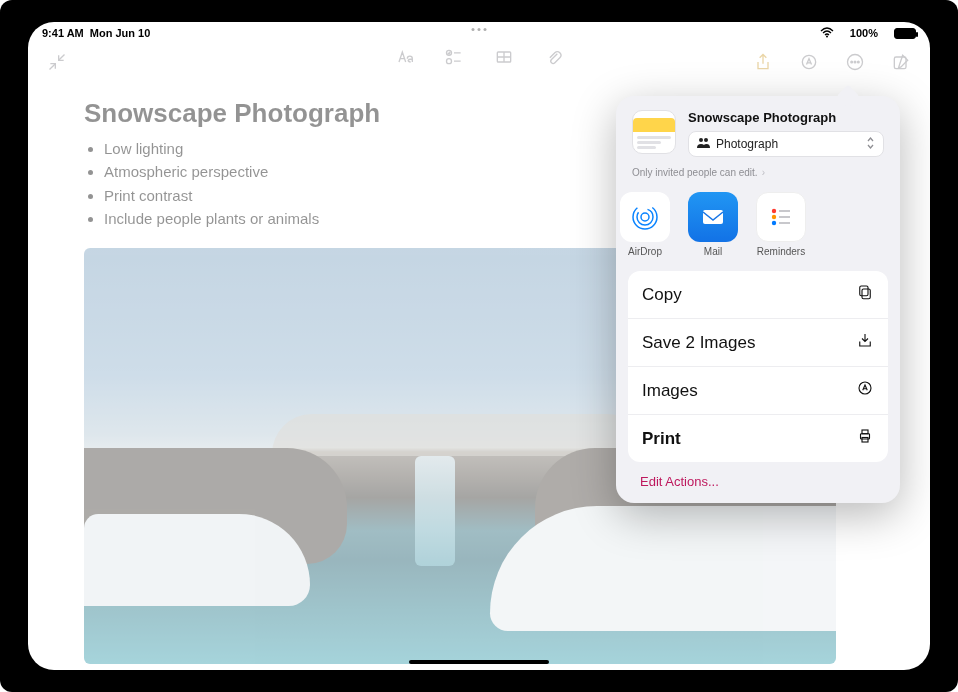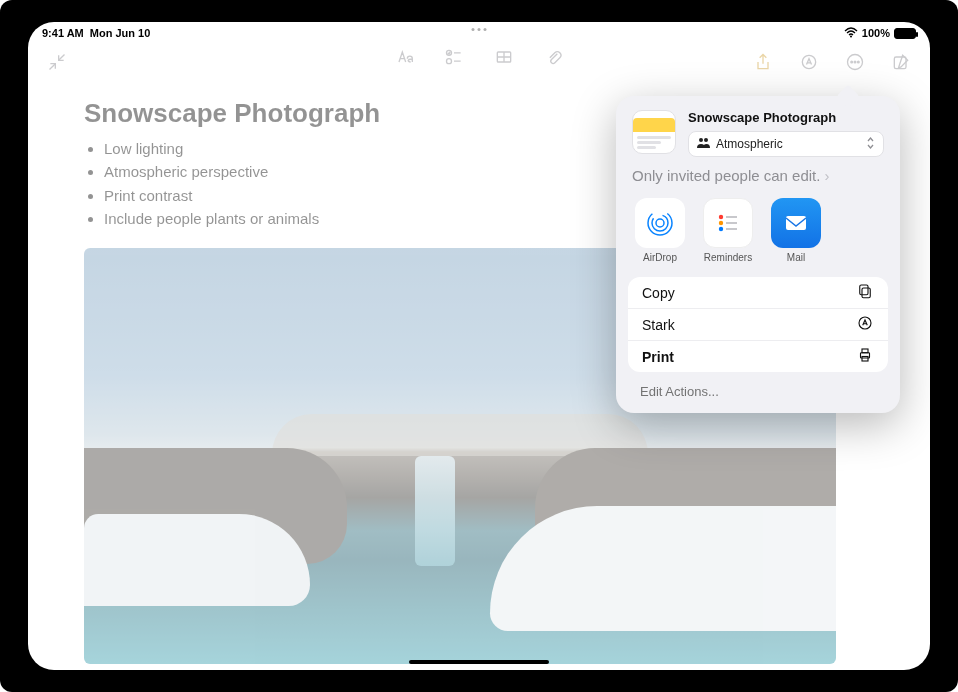--- a/index.html
+++ b/index.html
@@ -10,21 +10,21 @@
   }
   .screen {
     width: 100%; height: 100%; background: #fff; border-radius: 26px; position: relative; overflow: hidden;
   }
   
   .status-bar {
     height: 20px; display: flex; justify-content: space-between; align-items: center;
     padding: 2px 14px 0 14px; font-size: 11px; font-weight: 600; color: #000;
   }
   .status-left { display:flex; gap:6px; align-items:center;}
-  .status-right { display:flex; gap:4px; align-items:center;}
+  .status-right { display:flex; gap:16px; align-items:center;}
   .dots { position:absolute; left:50%; top:6px; transform:translateX(-50%); display:flex; gap:3px;}
   .dots span{ width:3px;height:3px;border-radius:50%;background:#b0b0b0;}
   .battery { width:22px;height:11px;border:1px solid #000;border-radius:3px;position:relative; background:#000;}
   .battery::after{content:"";position:absolute;right:-3px;top:3px;width:2px;height:5px;background:#000;border-radius:1px;}
 
   
   .toolbar {
     height: 40px; display:flex; align-items:center; gap: 30px; padding: 0 18px; color:#8e8e93;
   }
   .tb-center { display:flex; gap:28px; align-items:center; justify-content:center; position:absolute; left:50%; transform:translateX(-50%); top:24px;}
@@ -63,35 +63,35 @@
   .sh-thumb{ width:44px;height:44px;background:#fff;border-radius:10px;border:1px solid #e1e1e5;display:flex;flex-direction:column;justify-content:flex-end;padding:4px;gap:2px;}
   .sh-thumb .bar{height:3px;background:#e1e1e5;border-radius:2px;}
   .sh-thumb .top{height:14px;background:#ffd54a;border-radius:4px 4px 0 0;margin:-4px -4px 2px -4px;}
   .sh-head-right{flex:1; display:flex; flex-direction:column; gap:6px;}
   .sh-title{font-size:13px;font-weight:600;color:#111;}
   .sh-collab{
     background:#fff;border:1px solid #e1e1e5;border-radius:8px;padding:5px 8px;
     display:flex;align-items:center;gap:6px;font-size:12px;color:#222;position:relative;
   }
   .sh-collab .chev{position:absolute;right:8px;color:#8e8e93;}
-  .sh-perm{padding: 0 16px 12px 16px; font-size:15px;color:#8e8e93; display:flex;align-items:center;gap:4px;}
+  .sh-perm{padding: 0 16px 12px 16px; font-size:10px;color:#8e8e93; display:flex;align-items:center;gap:4px;}
   .sh-perm .chev{color:#c0c0c6;}
-  .app-row{display:flex;gap:10px;padding:2px 0 10px 15px;overflow:hidden;}
+  .app-row{display:flex;gap:10px;padding:2px 0 10px 0;overflow:hidden;}
   .app{width:58px;display:flex;flex-direction:column;align-items:center;gap:4px;flex-shrink:0;}
   .app .ico{width:50px;height:50px;border-radius:12px;display:flex;align-items:center;justify-content:center;}
   .app .lbl{font-size:10px;color:#555;}
   .ico-airdrop{background:#fff;}
   .ico-messages{background:linear-gradient(#4cd964,#2bbf4e);}
   .ico-mail{background:linear-gradient(#2196f3,#1272e6);}
   .ico-reminders{background:#fff;border:1px solid #eee;}
   .actions{margin:4px 12px 0 12px;background:#fff;border-radius:12px;overflow:hidden;}
-  .act{display:flex;align-items:center;justify-content:space-between;padding:5px 14px;font-size:14px;color:#111;border-bottom:1px solid #ededf0;}
+  .act{display:flex;align-items:center;justify-content:space-between;padding:12px 14px;font-size:17px;color:#111;border-bottom:1px solid #ededf0;}
   .act:last-child{border-bottom:none;font-weight:bold;}
   .act svg{width:18px;height:18px;stroke:#111;fill:none;stroke-width:1.5;}
-  .edit-actions{padding:12px 40px 2px 24px;color:#737373;font-size:13px;}
+  .edit-actions{padding:12px 40px 2px 24px;color:#be185d;font-size:13px;}
 
   .dimmed { opacity: 0.45; }
 
   .home-ind{position:absolute;bottom:6px;left:50%;transform:translateX(-50%);width:140px;height:4px;background:#000;border-radius:3px;}
 </style>
 </head>
 <body>
 
 <div class="device">
   <div class="screen">
@@ -210,21 +210,21 @@
           <div class="sh-title">Snowscape Photograph</div>
           <div class="sh-collab">
             <span>
               <svg width="13" height="11" viewBox="0 0 13 11">
                   <circle cx="4" cy="3" r="2" fill="#222"></circle>
                   <circle cx="9" cy="3" r="2" fill="#222"></circle>
                   <path d="M0 11 Q0 7 4 7 Q8 7 8 11 Z" fill="#222"></path>
                   <path d="M6 11 Q6 7 9.5 7 Q13 7 13 11 Z" fill="#222"></path>
                 </svg>
             </span>
-            <span>Atmospheric</span>
+            <span>Photograph</span>
             <span class="chev">
               <svg width="9" height="14" viewBox="0 0 9 14">
                   <path d="M2 5 L4.5 2 L7 5 M2 9 L4.5 12 L7 9" stroke="#8e8e93" fill="none" stroke-width="1.3"></path>
                 </svg>
             </span>
           </div>
         </div>
       </div>
       <div class="sh-perm">
         <span>Only invited people can edit.</span>
@@ -234,56 +234,62 @@
       <div class="app-row">
         <div class="app">
           <div class="ico ico-airdrop">
             <svg width="34" height="34" viewBox="0 0 34 34">
                 <circle cx="17" cy="17" r="4" fill="none" stroke="#0a84ff" stroke-width="1.5"></circle>
                 <circle cx="17" cy="17" r="8" fill="none" stroke="#0a84ff" stroke-width="1.5" stroke-dasharray="30 10"></circle>
                 <circle cx="17" cy="17" r="12" fill="none" stroke="#0a84ff" stroke-width="1.5" stroke-dasharray="48 16"></circle>
               </svg>
           </div>
           <div class="lbl">AirDrop</div>
+        </div>
+        <div class="app">
+          <div class="ico ico-mail">
+            <svg width="30" height="30" viewBox="0 0 30 30">
+                <rect x="5" y="8" width="20" height="14" rx="2" fill="#fff"></rect>
+                <path d="M5 10 L15 18 L25 10" stroke="#1976e6" fill="none" stroke-width="1.5"></path>
+              </svg>
+          </div>
+          <div class="lbl">Mail</div>
         </div>
         <div class="app">
           <div class="ico ico-reminders">
             <svg width="30" height="30" viewBox="0 0 30 30">
                 <circle cx="8" cy="9" r="2.2" fill="#ff3b30"></circle>
                 <circle cx="8" cy="15" r="2.2" fill="#ff9500"></circle>
                 <circle cx="8" cy="21" r="2.2" fill="#007aff"></circle>
                 <line x1="13" y1="9" x2="24" y2="9" stroke="#c8c8cc" stroke-width="2"></line>
                 <line x1="13" y1="15" x2="24" y2="15" stroke="#c8c8cc" stroke-width="2"></line>
                 <line x1="13" y1="21" x2="24" y2="21" stroke="#c8c8cc" stroke-width="2"></line>
               </svg>
           </div>
           <div class="lbl">Reminders</div>
         </div>
-        <div class="app">
-          <div class="ico ico-mail">
-            <svg width="30" height="30" viewBox="0 0 30 30">
-                <rect x="5" y="8" width="20" height="14" rx="2" fill="#fff"></rect>
-                <path d="M5 10 L15 18 L25 10" stroke="#1976e6" fill="none" stroke-width="1.5"></path>
-              </svg>
-          </div>
-          <div class="lbl">Mail</div>
-        </div>
 
       </div>
 
       <div class="actions">
         <div class="act">
           <span>Copy</span>
           <span><svg viewBox="0 0 24 24">
                 <rect x="8" y="8" width="11" height="13" rx="2"></rect>
                 <rect x="5" y="4" width="11" height="13" rx="2"></rect>
               </svg></span>
         </div>
         <div class="act">
-          <span>Stark</span>
+          <span>Save 2 Images</span>
+          <span><svg viewBox="0 0 24 24">
+                <path d="M12 4 L12 14 M8 10 L12 14 L16 10 M5 14 L5 20 L19 20 L19 14"></path>
+              </svg></span>
+        </div>
+        <div class="act">
+          <span>Images</span>
           <span><svg viewBox="0 0 24 24">
                 <circle cx="12" cy="12" r="8"></circle>
                 <path d="M9 15 L12 8 L15 15 M10 13 L14 13"></path>
               </svg></span>
         </div>
         <div class="act">
           <span>Print</span>
           <span><svg viewBox="0 0 24 24">
                 <rect x="6" y="9" width="12" height="7" rx="1"></rect>
                 <rect x="8" y="4" width="8" height="5"></rect>

